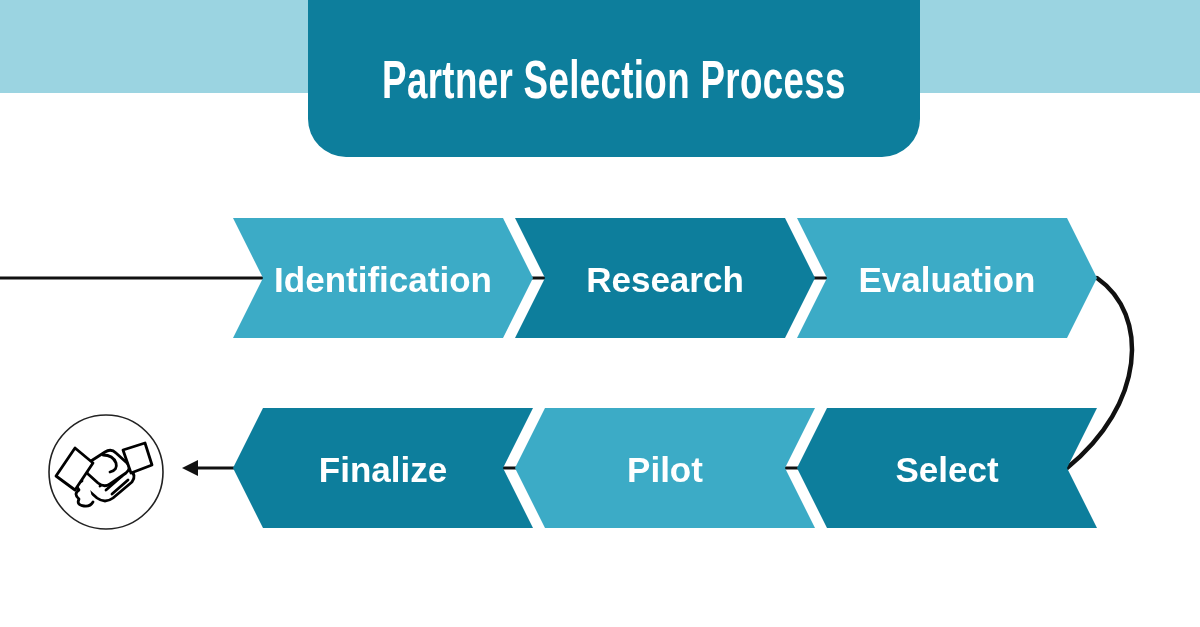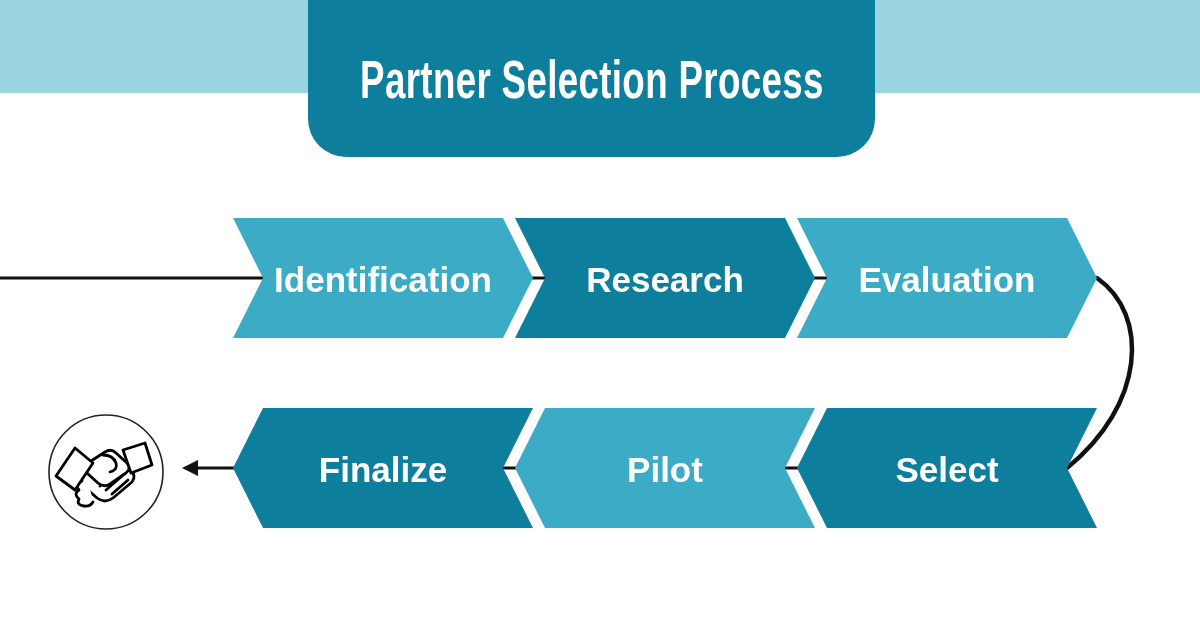--- a/index.html
+++ b/index.html
@@ -2,21 +2,21 @@
 <html><head>
 <meta charset="utf-8">
 <style>
   html,body{margin:0;padding:0;background:#ffffff;}
   .canvas{
     position:relative;width:1200px;height:627px;background:#ffffff;overflow:hidden;
     font-family:"Liberation Sans",sans-serif;
   }
   .band{position:absolute;left:0;top:0;width:1200px;height:93px;background:#9BD4E1;}
   .title-box{
-    position:absolute;left:308px;top:0;width:567px;height:157px;background:#0D7E9C;
+    position:absolute;left:308px;top:0;width:612px;height:157px;background:#0D7E9C;
     border-radius:0 0 38px 38px;display:flex;align-items:center;justify-content:center;
   }
   .title-box .title-text{
     color:#ffffff;font-size:54px;font-weight:700;white-space:nowrap;
     transform:scaleX(0.68);transform-origin:center;letter-spacing:0.5px;
   }
   svg.diagram{position:absolute;left:0;top:0;width:1200px;height:627px;}
   .chev.light{fill:#3CABC6;}
   .chev.dark{fill:#0D7E9C;}
   .connector{stroke:#111111;stroke-width:3;fill:none;}

